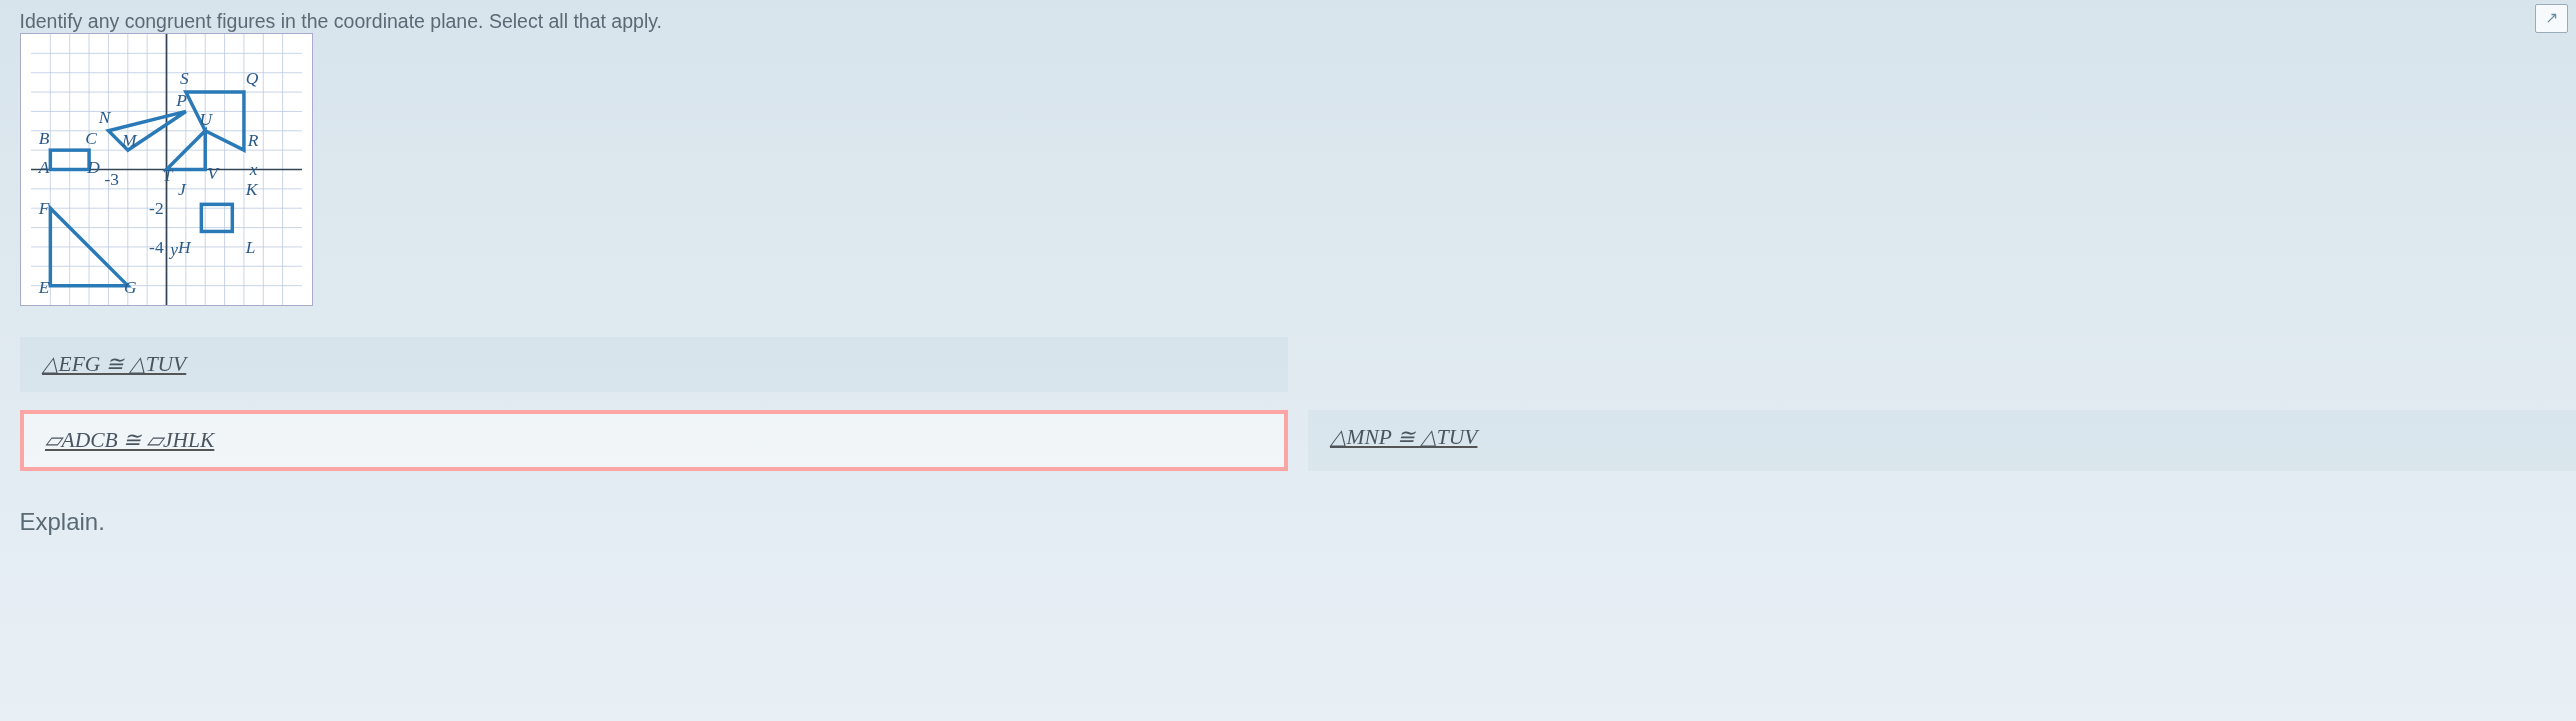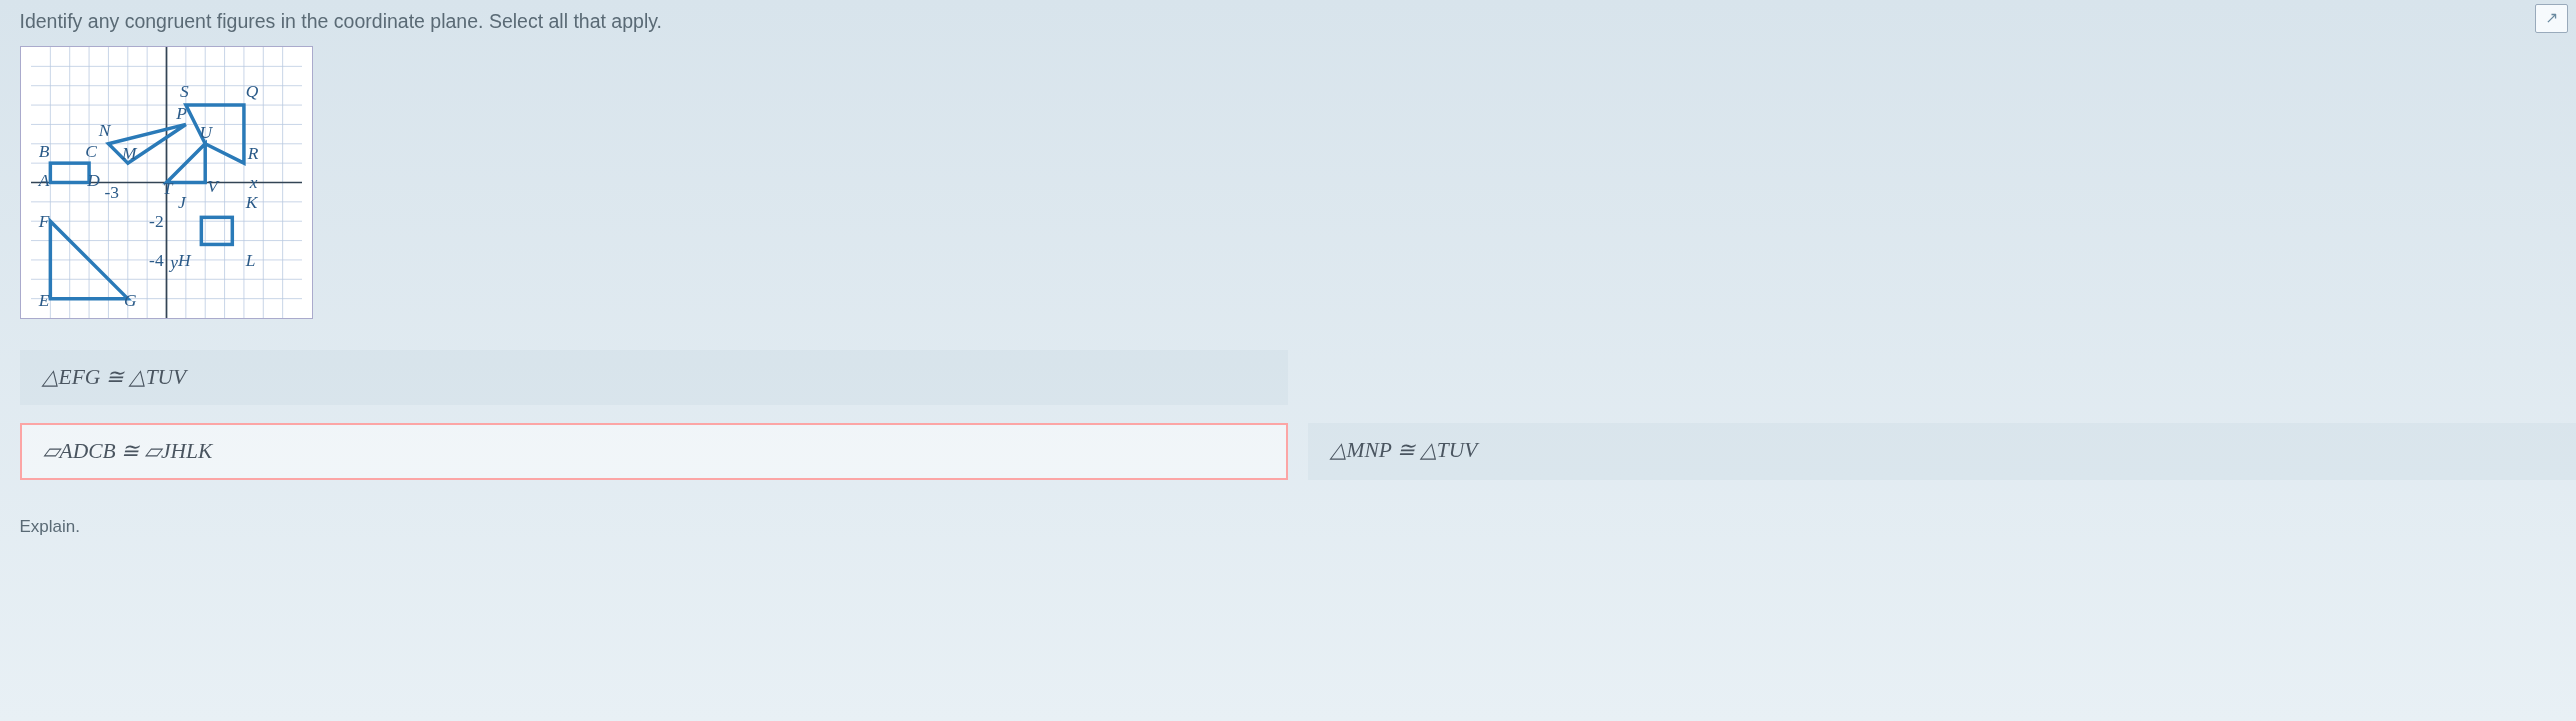--- a/index.html
+++ b/index.html
@@ -5,38 +5,38 @@
 * { box-sizing: border-box; margin: 0; padding: 0; }
 body {
   font-family: Arial, Helvetica, sans-serif;
   background: linear-gradient(180deg, #d8e4ec 0%, #e8f0f5 100%);
   width: 2576px;
   height: 722px;
   padding: 9.8px 19.5px;
   color: #555;
   position: relative;
 }
-.prompt { font-size: 19.5px; color: #5a6a75; margin-bottom: 13px; }
+.prompt { font-size: 19.5px; color: #5a6a75; margin-bottom: 0; }
 .figure-area { margin-bottom: 27px; }
 .grid-svg { background: #fff; border: 1px solid #aac; }
 .options-area { width: 100%; }
-.opt-row { display: flex; width: 100%; margin-bottom: 17.6px; }
+.opt-row { display: flex; width: 100%; margin-bottom: 17.6px; text-decoration: underline; }
 .opt-cell {
   flex: 0 0 50%;
   padding: 13.7px 21.5px;
   font-size: 21.5px;
   font-style: italic;
   font-family: "Times New Roman", serif;
   color: #4a5560;
   border: 1px solid transparent;
   background: rgba(200,215,225,0.3);
   margin-right: 19.5px;
 }
-.opt-cell.selected { border: 2px solid #fca5a5; background: rgba(255,255,255,0.5); }
-.explain { font-size: 17px; color: #5a6a75; margin-top: 19.5px; }
+.opt-cell.selected { border: 4px solid #fca5a5; background: rgba(255,255,255,0.5); }
+.explain { font-size: 24px; color: #5a6a75; margin-top: 19.5px; }
 .corner-badge {
   position: absolute; top: 3.9px; right: 7.8px;
   width: 33px; height: 29px; border: 1px solid #9ab;
   background: #f6fafd; border-radius: 2px;
   display:flex; align-items:center; justify-content:center;
   color:#6a8aa0; font-size:15.6px;
 }
 </style>
 </head>
 <body>

